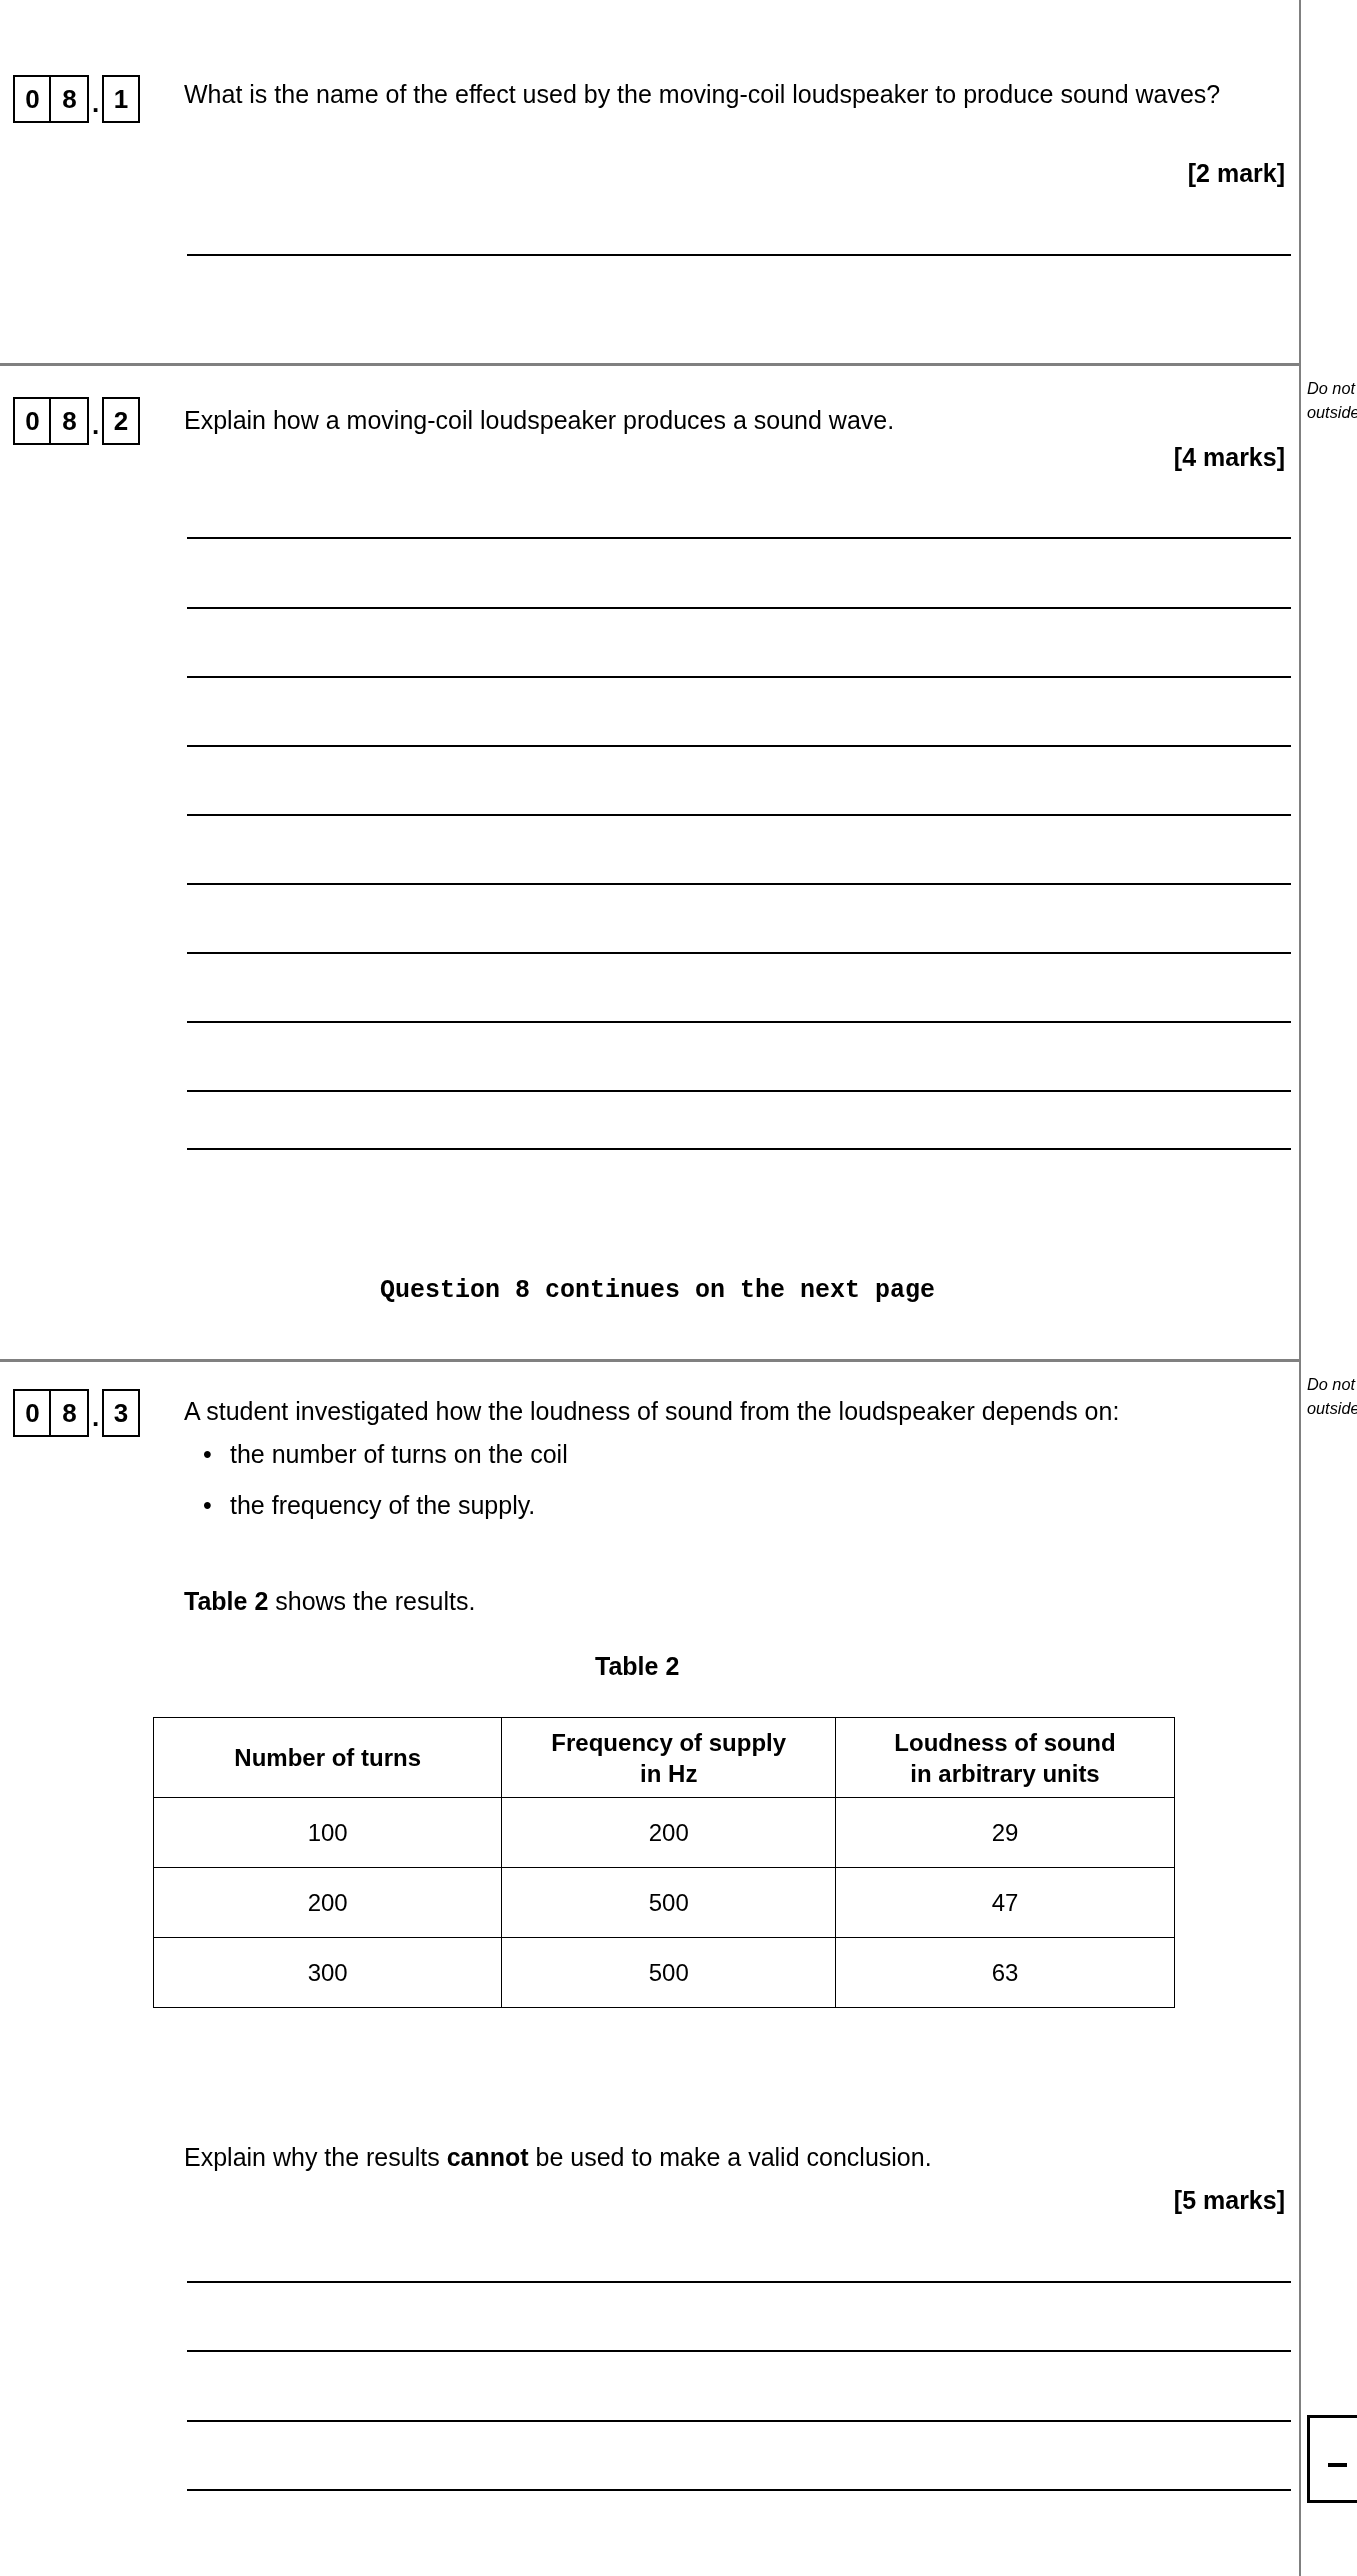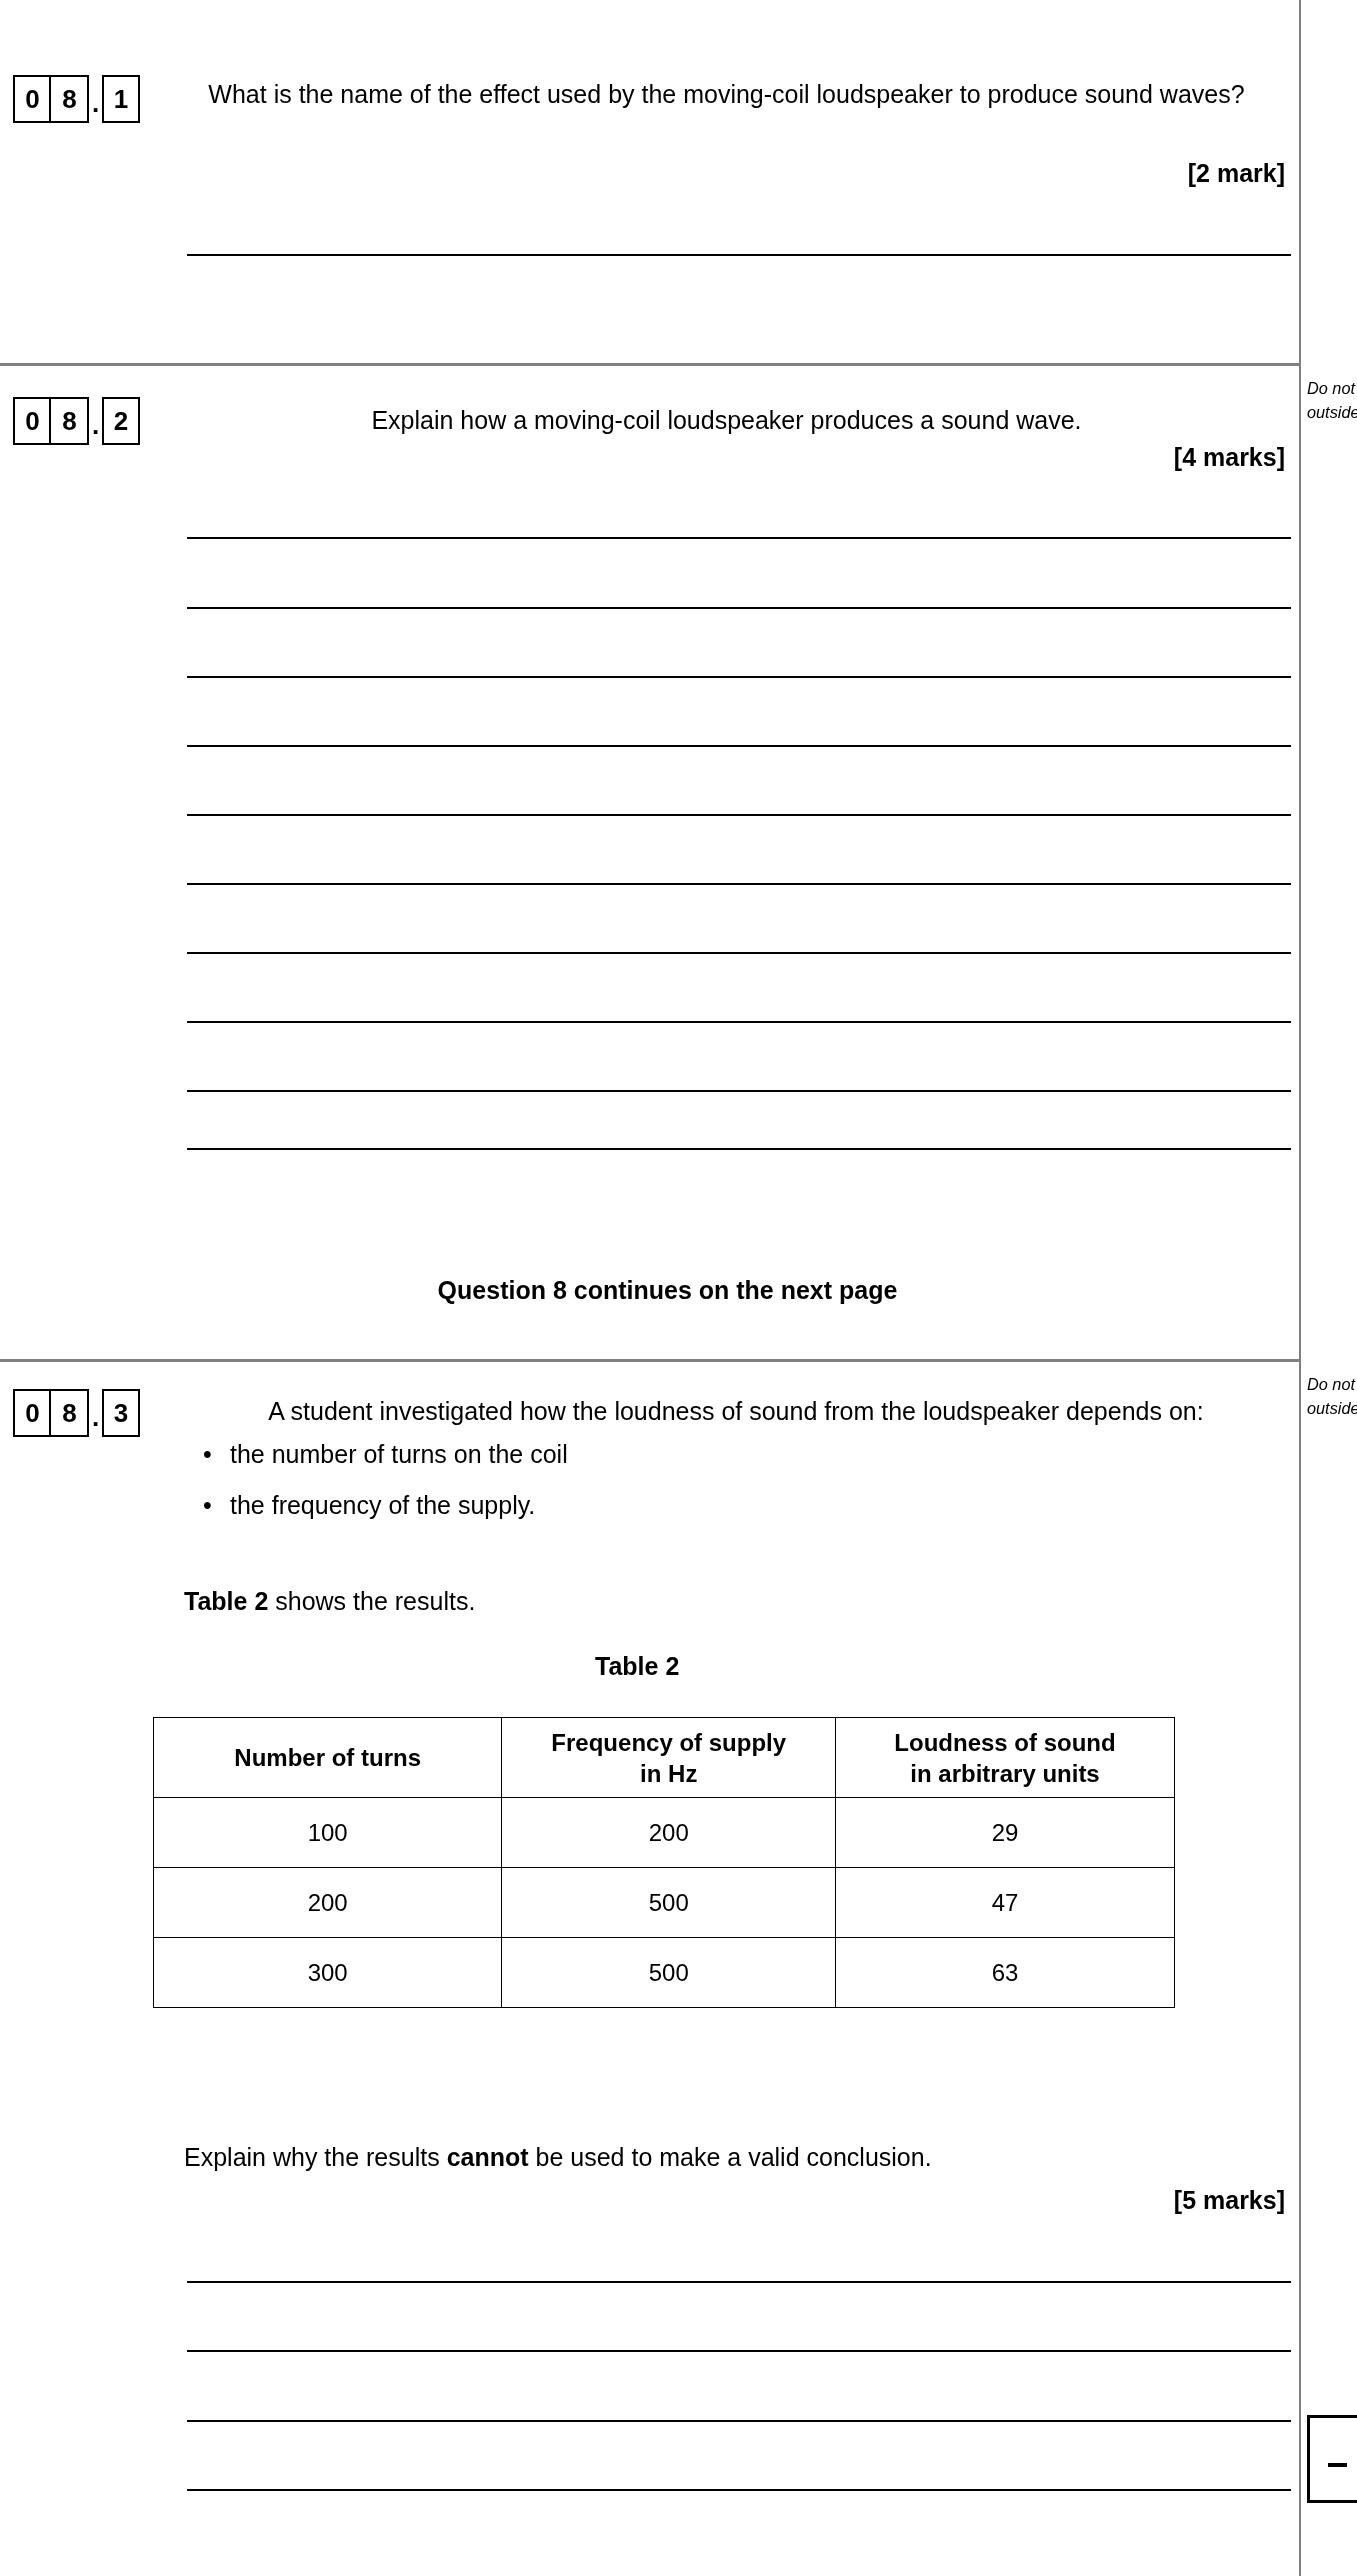--- a/index.html
+++ b/index.html
@@ -94,35 +94,35 @@
     padding-bottom: 3.8px;
     box-sizing: border-box;
   }
 
   
   .qtext {
     position: absolute;
     font-size: 25px;
     line-height: 35px;
     color: #000;
+  }
+  .marks {
+    position: absolute;
+    font-size: 25px;
+    font-weight: bold;
+    text-align: right;
+  }
+  .centered-note {
+    position: absolute;
+    width: 1299px;
+    left: 8px;
     text-align: center;
-  }
-  .marks {
-    position: absolute;
-    font-size: 25px;
-    font-weight: bold;
-    text-align: right;
-  }
-  .centered-note {
-    position: absolute;
-    width: 1299px;
-    left: 18px;
-    text-align: center;
-    font-size: 25px;
-    font-weight: bold;
+    font-size: 25px;
+    font-weight: bold;
+    font-family: Liberation Mono, monospace;
   }
 
   
   .ansline {
     position: absolute;
     left: 187px;
     width: 1104px;
     height: 1.9px;
     background: #000;
   }

